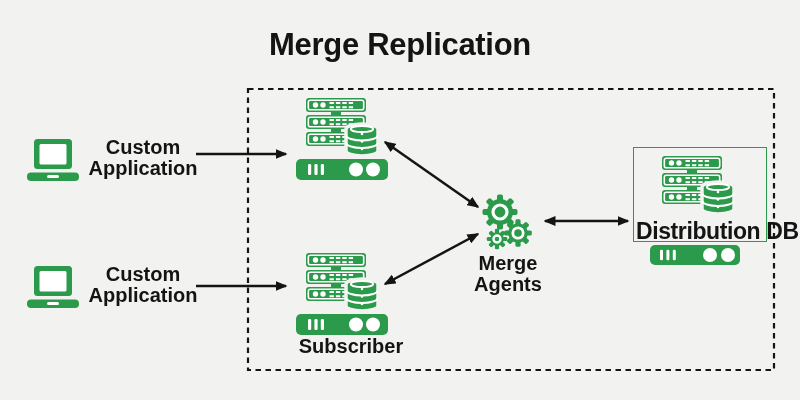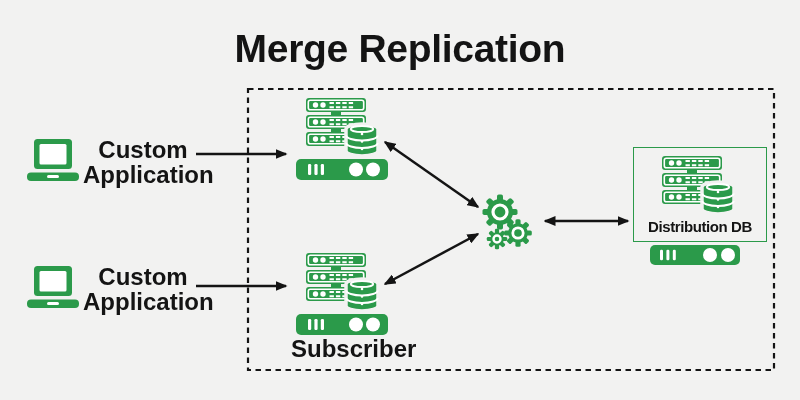--- a/index.html
+++ b/index.html
@@ -10,31 +10,31 @@
   *{margin:0;padding:0;box-sizing:border-box;}
   html,body{width:800px;height:400px;}
   body{
     background:var(--bg);
     font-family:"Liberation Sans","DejaVu Sans",sans-serif;
     overflow:hidden;
   }
   .stage{position:relative;width:800px;height:400px;}
   .title{
     position:absolute;left:0;right:0;top:27px;
-    text-align:center;font-size:39px;font-weight:800;
+    text-align:center;font-size:31px;font-weight:800;
     letter-spacing:-0.3px;color:var(--ink);
   }
   .overlay{position:absolute;left:0;top:0;}
   .conn{stroke:var(--ink);stroke-width:2.5;}
   .node{position:absolute;}
   .lbl{
     position:absolute;font-weight:700;color:var(--ink);
-    text-align:center;line-height:1.06;font-size:24px;
-  }
-  .lbl.small{font-size:15px;letter-spacing:-0.4px;white-space:nowrap;}
+    text-align:center;line-height:1.06;font-size:20px;
+  }
+  .lbl.small{font-size:23px;letter-spacing:-0.4px;white-space:nowrap;}
   .dist-box{
     position:absolute;left:633px;top:147px;width:134px;height:95px;
     border:1.5px solid var(--green);
   }
   
   .fg{fill:var(--green);}
   .fw{fill:#ffffff;}
   .sw{stroke:#ffffff;fill:none;}
   .sbg{stroke:var(--bg);}
 </style>
@@ -203,20 +203,21 @@
         <rect x="-2.1" y="-10.2" width="4.2" height="5.6" rx="1.3" transform="rotate(135)"></rect>
         <rect x="-2.1" y="-10.2" width="4.2" height="5.6" rx="1.3" transform="rotate(180)"></rect>
         <rect x="-2.1" y="-10.2" width="4.2" height="5.6" rx="1.3" transform="rotate(225)"></rect>
         <rect x="-2.1" y="-10.2" width="4.2" height="5.6" rx="1.3" transform="rotate(270)"></rect>
         <rect x="-2.1" y="-10.2" width="4.2" height="5.6" rx="1.3" transform="rotate(315)"></rect>
       </g>
       <circle r="6.8" class="fg"></circle>
       <circle r="3.5" class="sw" stroke-width="2.4"></circle>
     </g>
   </svg>
+  <div class="lbl" style="left:468px;top:253px;width:80px;">Merge Agents</div>
 
   <div class="dist-box"></div>
   <svg class="node" style="left:652px;top:156px;" width="92" height="62" viewBox="0 0 92 62">
     <rect x="35" y="2" width="10" height="46" class="fg"></rect>
     <g>
       <rect x="10" y="0" width="60" height="14" rx="3" class="fg"></rect>
       <rect x="12.3" y="2.3" width="55.4" height="9.4" rx="2" class="sw" stroke-width="1.6"></rect>
       <circle cx="19.5" cy="7" r="2.7" class="fw"></circle>
         <circle cx="27" cy="7" r="2.7" class="fw"></circle>
       <path d="M33.5,5 h24" class="sw" stroke-width="2" stroke-dasharray="4.4 2"></path>

